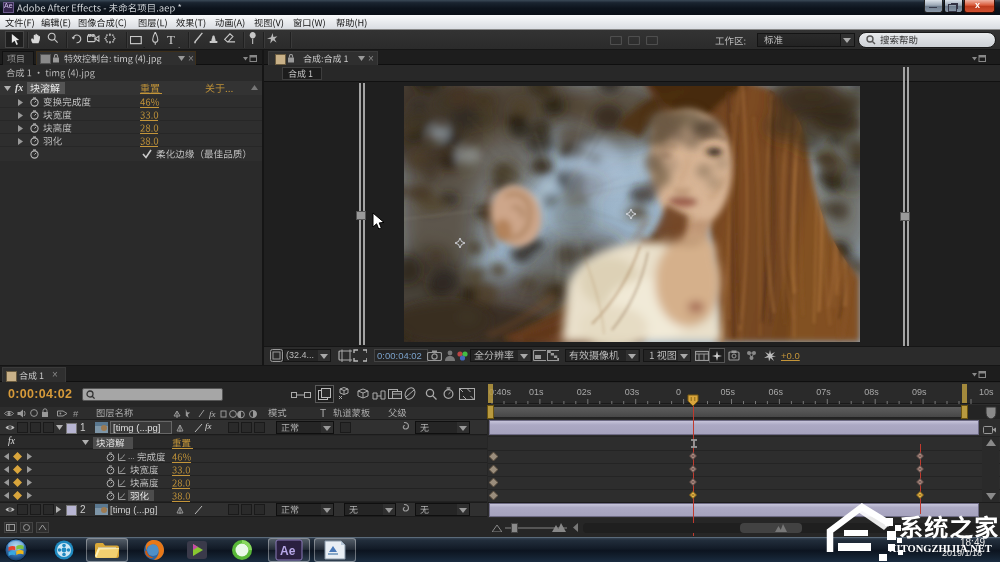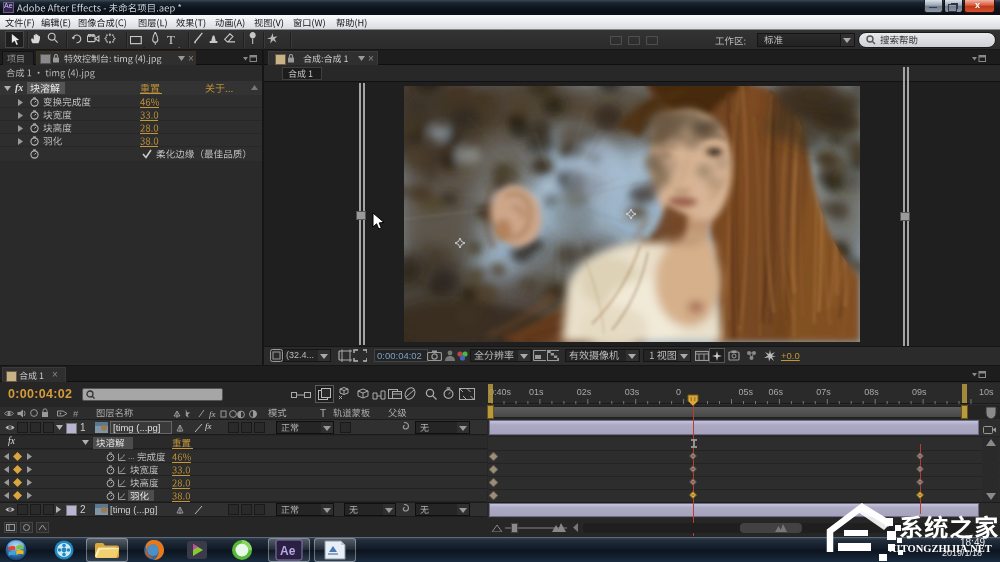--- a/index.html
+++ b/index.html
@@ -1128,21 +1128,21 @@
     <line x1="447.1" y1="18" x2="447.1" y2="21" stroke="#777" stroke-width="1"></line>
     <line x1="459.0" y1="18" x2="459.0" y2="21" stroke="#777" stroke-width="1"></line>
     <line x1="471.0" y1="18" x2="471.0" y2="21" stroke="#777" stroke-width="1"></line>
     <line x1="483.0" y1="16" x2="483.0" y2="21" stroke="#777" stroke-width="1"></line>
   </svg>
 <div style="position:absolute;left:489px;top:387px;font-size:9px;color:#a8a8a8;font-weight:normal;white-space:pre;">0:40s</div>
 <div style="position:absolute;left:528.9px;top:387px;font-size:9px;color:#a8a8a8;font-weight:normal;white-space:pre;">01s</div>
 <div style="position:absolute;left:576.8px;top:387px;font-size:9px;color:#a8a8a8;font-weight:normal;white-space:pre;">02s</div>
 <div style="position:absolute;left:624.7px;top:387px;font-size:9px;color:#a8a8a8;font-weight:normal;white-space:pre;">03s</div>
 <div style="position:absolute;left:672.6px;top:387px;font-size:9px;color:#a8a8a8;font-weight:normal;white-space:pre;"></div>
-<div style="position:absolute;left:720.5px;top:387px;font-size:9px;color:#a8a8a8;font-weight:normal;white-space:pre;margin-left:18px;">05s</div>
+<div style="position:absolute;left:720.5px;top:387px;font-size:9px;color:#a8a8a8;font-weight:normal;white-space:pre;">05s</div>
 <div style="position:absolute;left:768.4px;top:387px;font-size:9px;color:#a8a8a8;font-weight:normal;white-space:pre;">06s</div>
 <div style="position:absolute;left:816.3px;top:387px;font-size:9px;color:#a8a8a8;font-weight:normal;white-space:pre;">07s</div>
 <div style="position:absolute;left:864.2px;top:387px;font-size:9px;color:#a8a8a8;font-weight:normal;white-space:pre;">08s</div>
 <div style="position:absolute;left:912.0999999999999px;top:387px;font-size:9px;color:#a8a8a8;font-weight:normal;white-space:pre;">09s</div>
 <div style="position:absolute;left:979px;top:387px;font-size:9px;color:#a8a8a8;font-weight:normal;white-space:pre;">10s</div>
 <div style="position:absolute;left:488px;top:405px;width:512px;height:14px;background:#242424"></div>
 <div style="position:absolute;left:490px;top:406px;width:478px;height:12px;background:linear-gradient(#5e5e5e,#474747);border:1px solid #222;box-sizing:border-box"></div>
 <div style="position:absolute;left:487px;top:405px;width:7px;height:14px;background:#b99a3f;border:1px solid #6b5410;box-sizing:border-box"></div>
 <div style="position:absolute;left:961px;top:405px;width:7px;height:14px;background:#b99a3f;border:1px solid #6b5410;box-sizing:border-box"></div>
 <div style="position:absolute;left:488px;top:384px;width:5px;height:19px;background:#b99a3f;opacity:0.85"></div>

